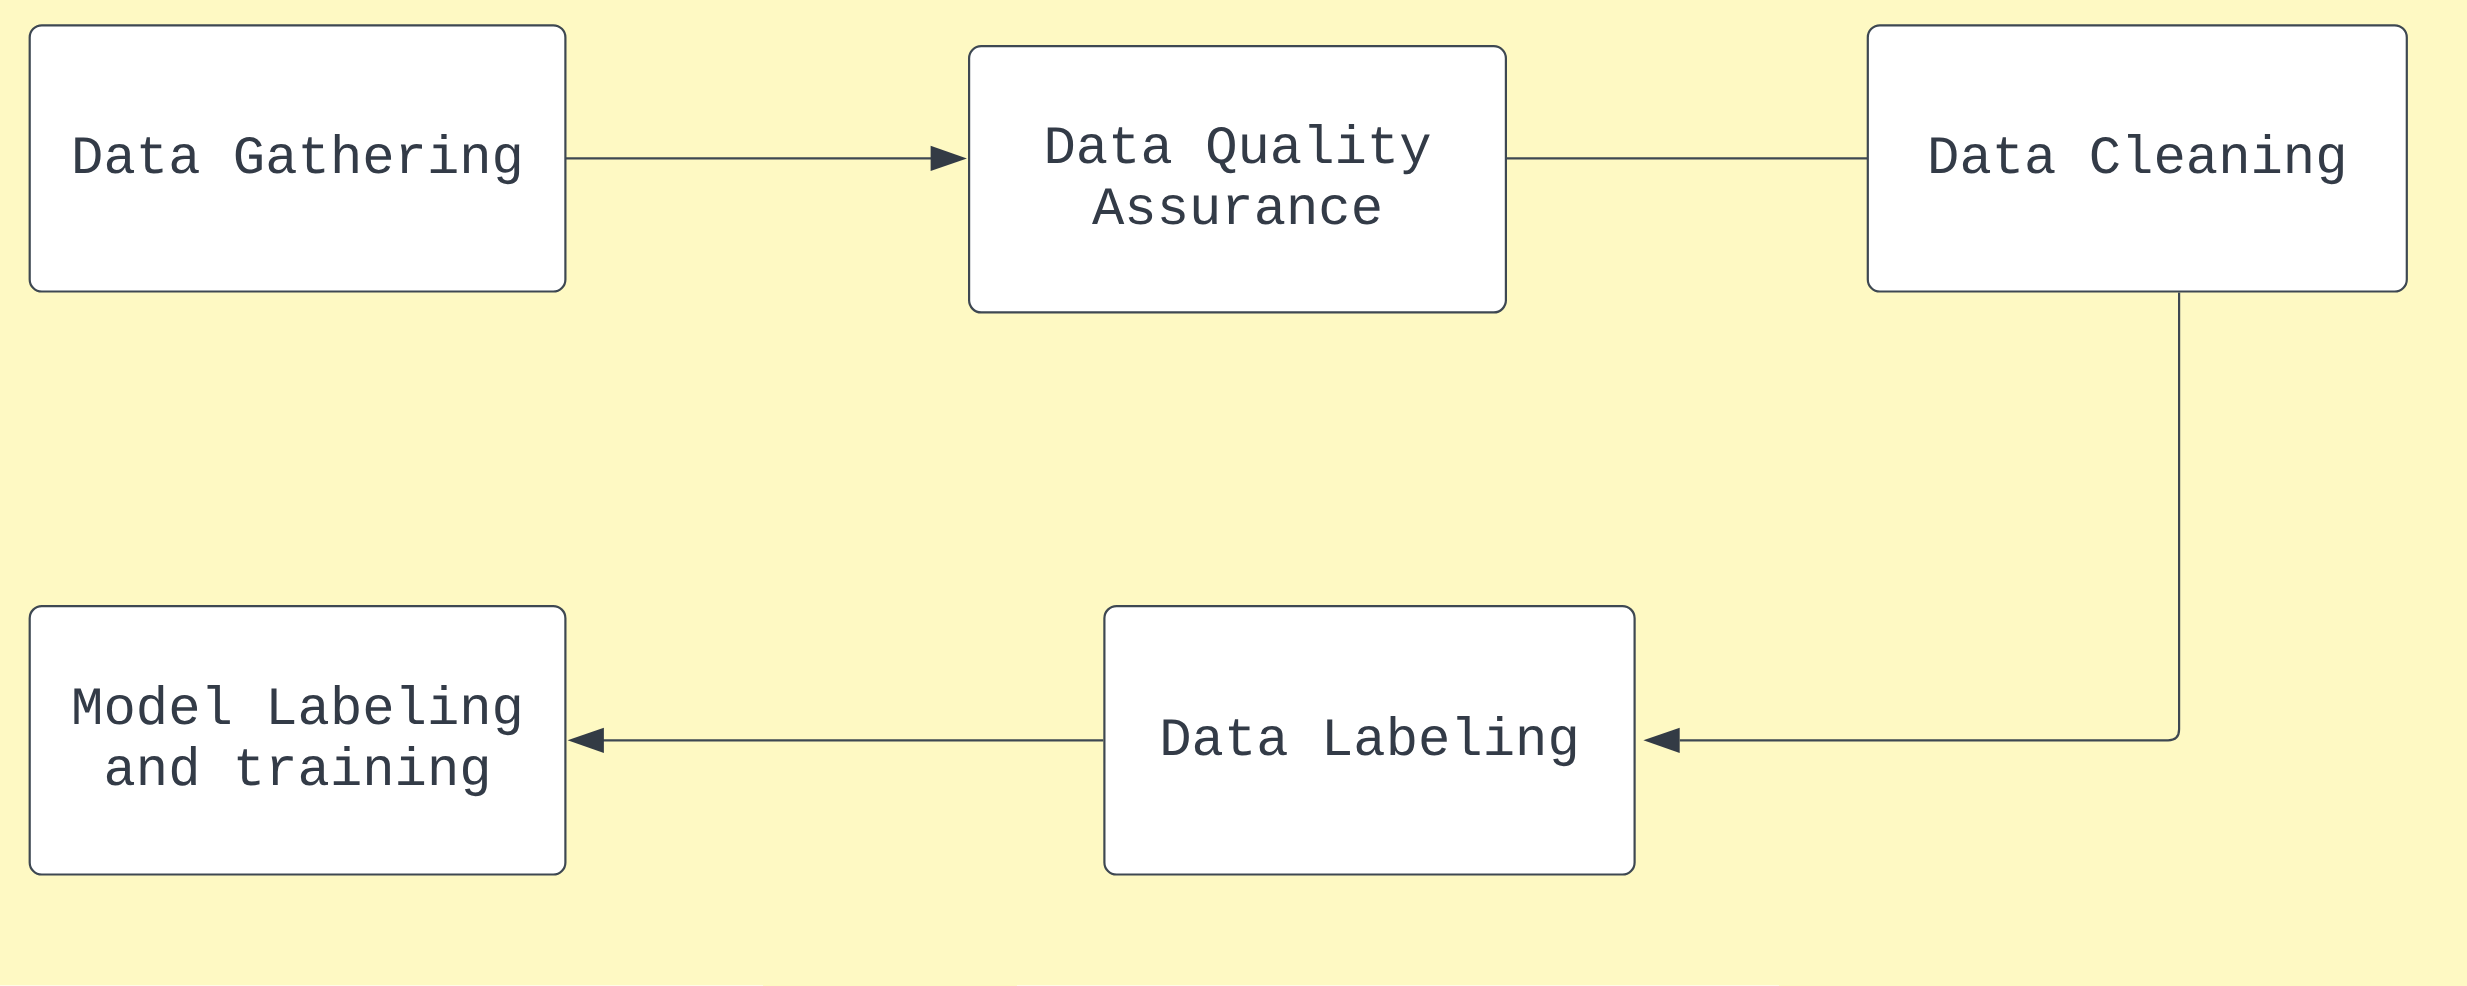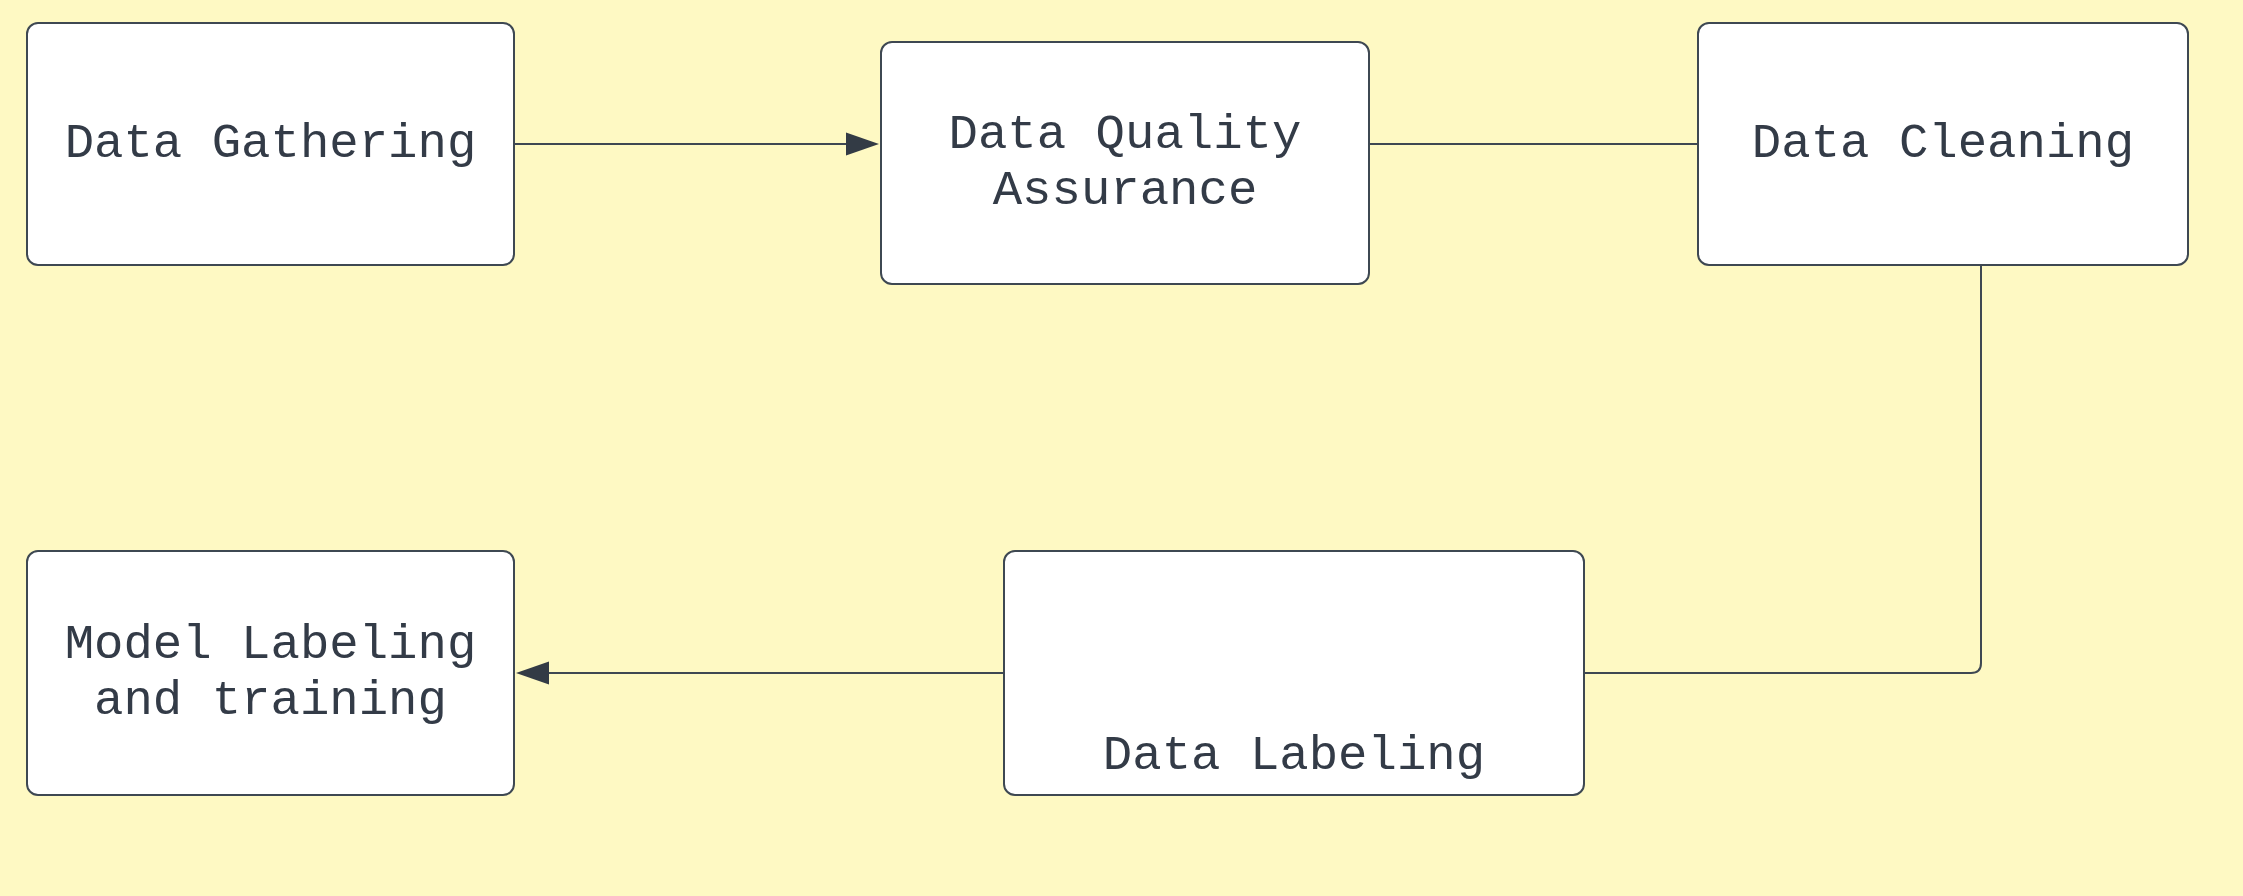--- a/index.html
+++ b/index.html
@@ -35,21 +35,21 @@
     text-align: center;
     padding: 10px 24px;
     color: #333b47;
     font-size: 49px;
     line-height: 1.15;
   }
   .node-1 { left: 26px;   top: 22px;  width: 489px; height: 244px; }
   .node-2 { left: 880px;  top: 22px;  width: 490px; height: 244px; margin-top: 19px; }
   .node-3 { left: 1697px; top: 22px;  width: 492px; height: 244px; }
   .node-4 { left: 26px;   top: 550px; width: 489px; height: 246px; }
-  .node-5 { left: 1003px; top: 550px; width: 582px; height: 246px; align-items: flex-end; }
+  .node-5 { left: 1003px; top: 550px; width: 484px; height: 246px; }
 </style>
 </head>
 <body>
 
 <div class="canvas">
 
   <svg class="edges" width="2243" height="896" viewBox="0 0 2243 896" xmlns="http://www.w3.org/2000/svg">
 
     <g>
       <path d="M 514 144 L 847 144" fill="none" stroke="#3e4852" stroke-width="2"></path>

